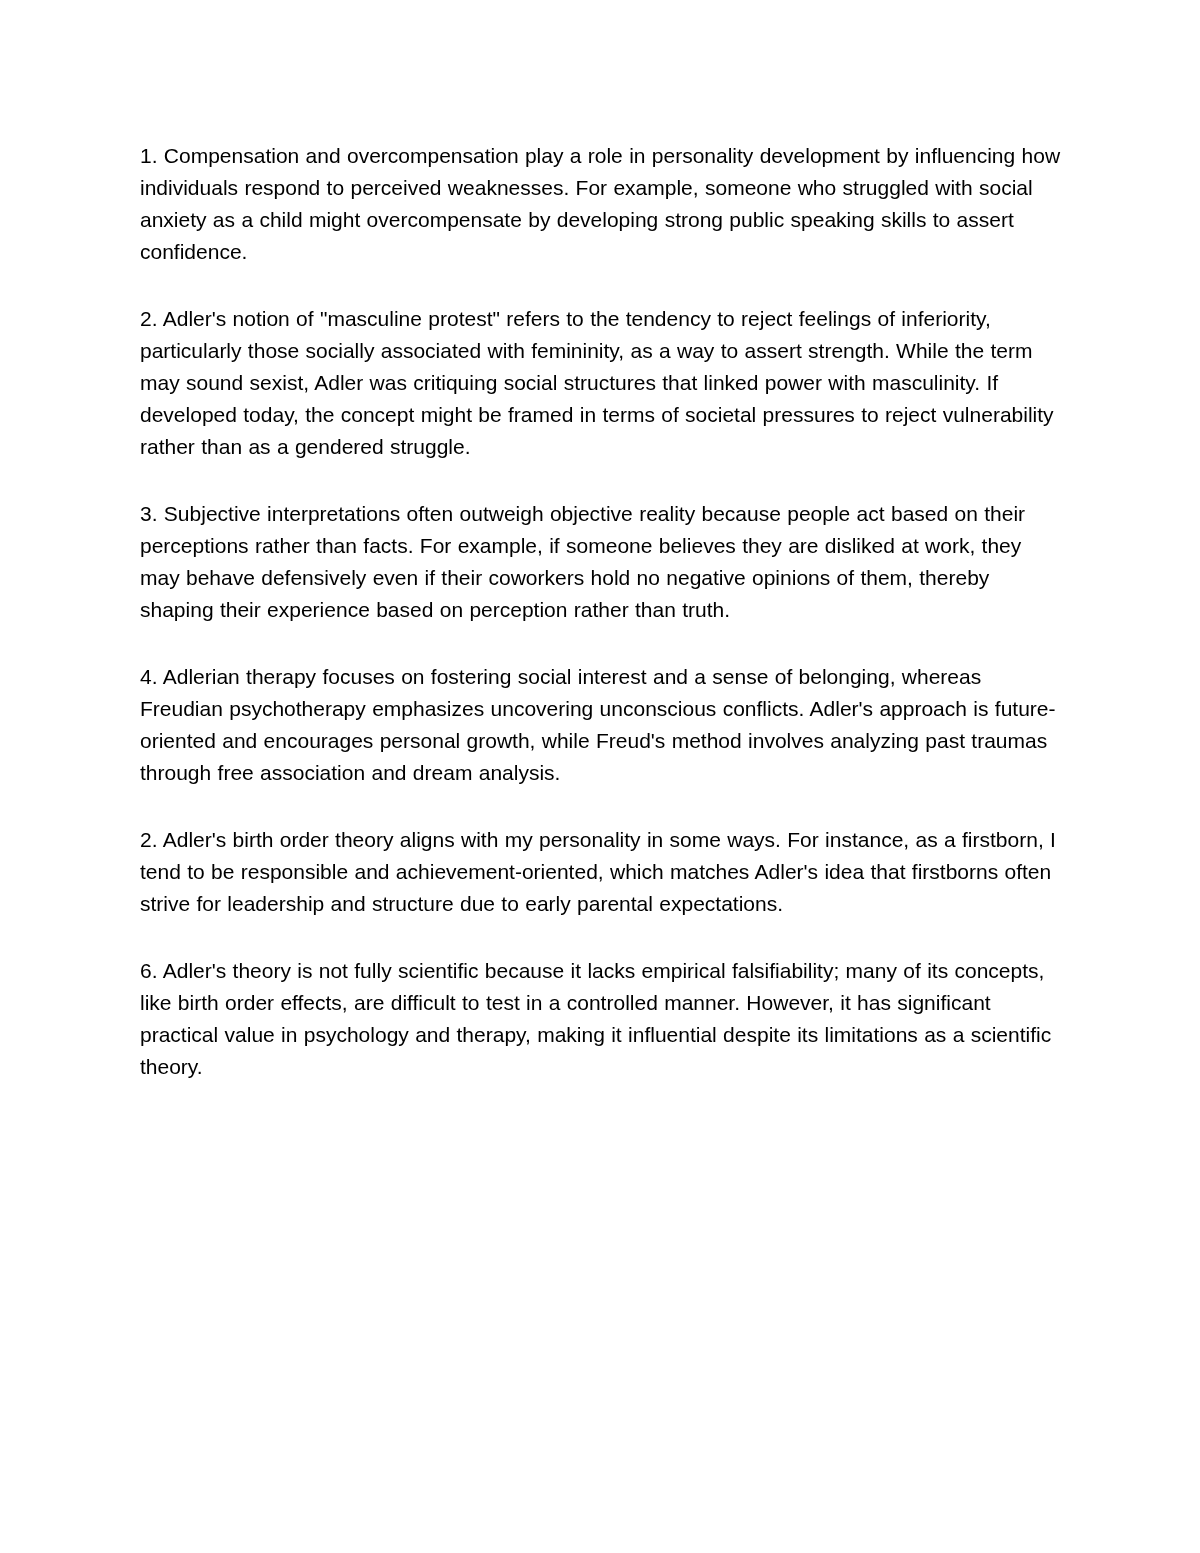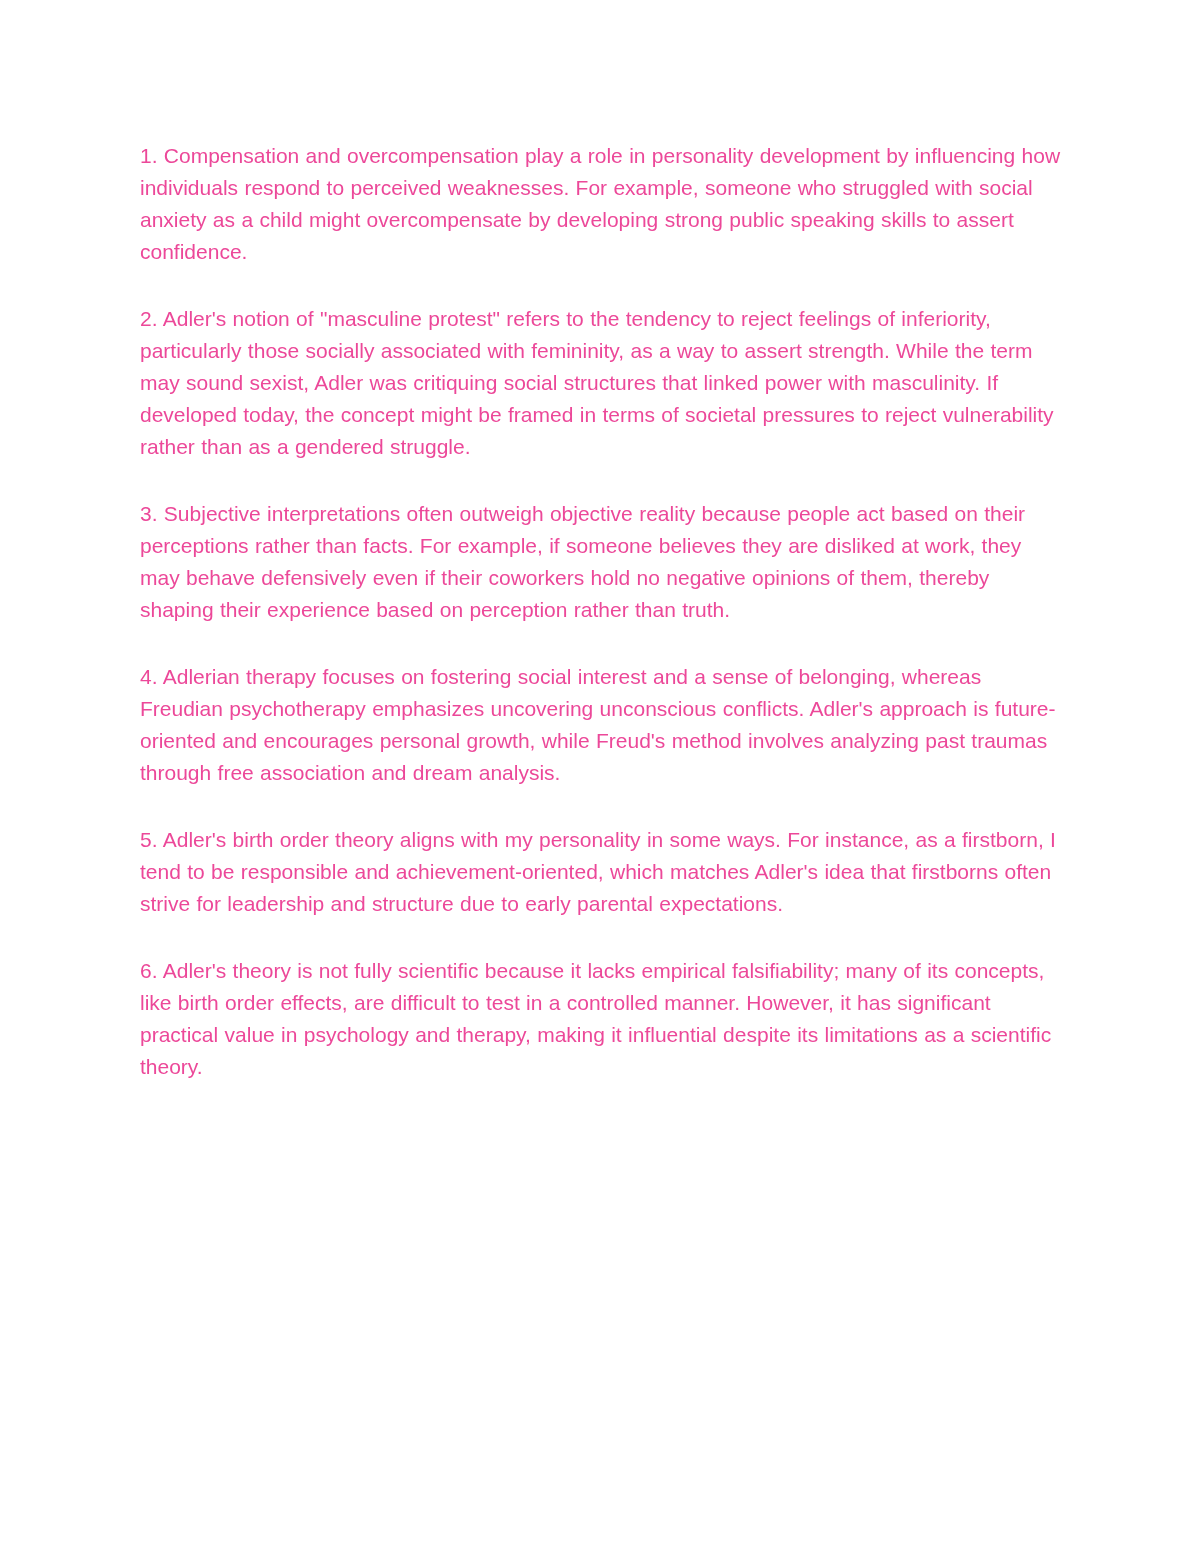--- a/index.html
+++ b/index.html
@@ -15,35 +15,35 @@
     overflow: hidden;
   }
   .doc-content {
     position: absolute;
     left: 140px;
     top: 140px;
     width: 922px;
     font-family: "Liberation Sans", sans-serif;
     font-size: 21px;
     line-height: 32px;
-    color: #ec4899;
+    color: #000000;
     -webkit-font-smoothing: antialiased;
   }
   .doc-paragraph {
     margin: 0 0 35px 0;
     padding: 0;
     text-align: left;
     word-spacing: 0.5px;
   }
 </style>
 </head>
 <body>
 
 <div class="page">
   <div class="doc-content">
     <p class="doc-paragraph">1. Compensation and overcompensation play a role in personality development by influencing how individuals respond to perceived weaknesses. For example, someone who struggled with social anxiety as a child might overcompensate by developing strong public speaking skills to assert confidence.</p>
     <p class="doc-paragraph">2. Adler's notion of "masculine protest" refers to the tendency to reject feelings of inferiority, particularly those socially associated with femininity, as a way to assert strength. While the term may sound sexist, Adler was critiquing social structures that linked power with masculinity. If developed today, the concept might be framed in terms of societal pressures to reject vulnerability rather than as a gendered struggle.</p>
     <p class="doc-paragraph">3. Subjective interpretations often outweigh objective reality because people act based on their perceptions rather than facts. For example, if someone believes they are disliked at work, they may behave defensively even if their coworkers hold no negative opinions of them, thereby shaping their experience based on perception rather than truth.</p>
     <p class="doc-paragraph">4. Adlerian therapy focuses on fostering social interest and a sense of belonging, whereas Freudian psychotherapy emphasizes uncovering unconscious conflicts. Adler's approach is future-oriented and encourages personal growth, while Freud's method involves analyzing past traumas through free association and dream analysis.</p>
-    <p class="doc-paragraph">5. Adler's birth order theory aligns with my personality in some ways. For instance, as a firstborn, I tend to be responsible and achievement-oriented, which matches Adler's idea that firstborns often strive for leadership and structure due to early parental expectations.</p>
+    <p class="doc-paragraph">2. Adler's birth order theory aligns with my personality in some ways. For instance, as a firstborn, I tend to be responsible and achievement-oriented, which matches Adler's idea that firstborns often strive for leadership and structure due to early parental expectations.</p>
     <p class="doc-paragraph">6. Adler's theory is not fully scientific because it lacks empirical falsifiability; many of its concepts, like birth order effects, are difficult to test in a controlled manner. However, it has significant practical value in psychology and therapy, making it influential despite its limitations as a scientific theory.</p>
   </div>
 </div>
 
 </body></html>

